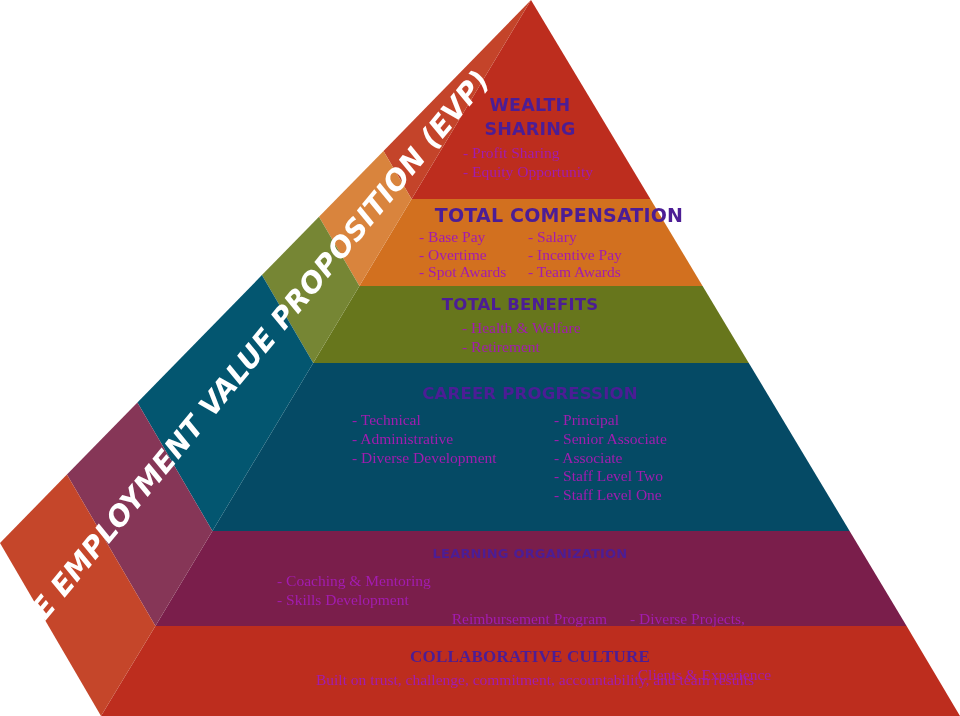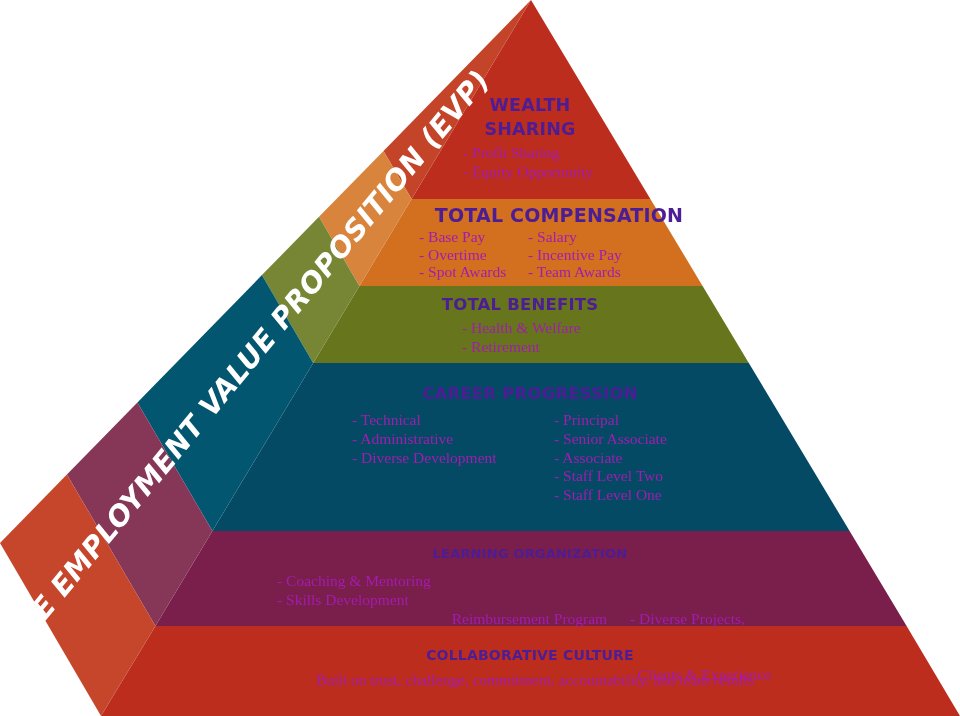--- a/index.html
+++ b/index.html
@@ -90,14 +90,14 @@
   <div>- Skills Development</div>
 </div>
 <div class="items" style="left:444px; top:572px; white-space:pre;">
   <div style="white-space:pre;">  Reimbursement Program</div>
 </div>
 <div class="items" style="left:630px; top:572px; white-space:pre;">
   <div style="white-space:pre;">- Diverse Projects,</div>
   <div style="white-space:pre;">  Clients &amp; Experience</div>
 </div>
 
-<div class="tier-title" style="left:380px; top:647px; width:300px; font-size:14px;">COLLABORATIVE CULTURE</div>
+<div class="tier-title" style="left:380px; top:647px; width:300px; font-size:17px;font-family:Liberation Serif, serif;">COLLABORATIVE CULTURE</div>
 <div class="items" style="left:270px; top:671px; width:530px; text-align:center;">Built on trust, challenge, commitment, accountability, and team results</div>
 
 </body></html>

